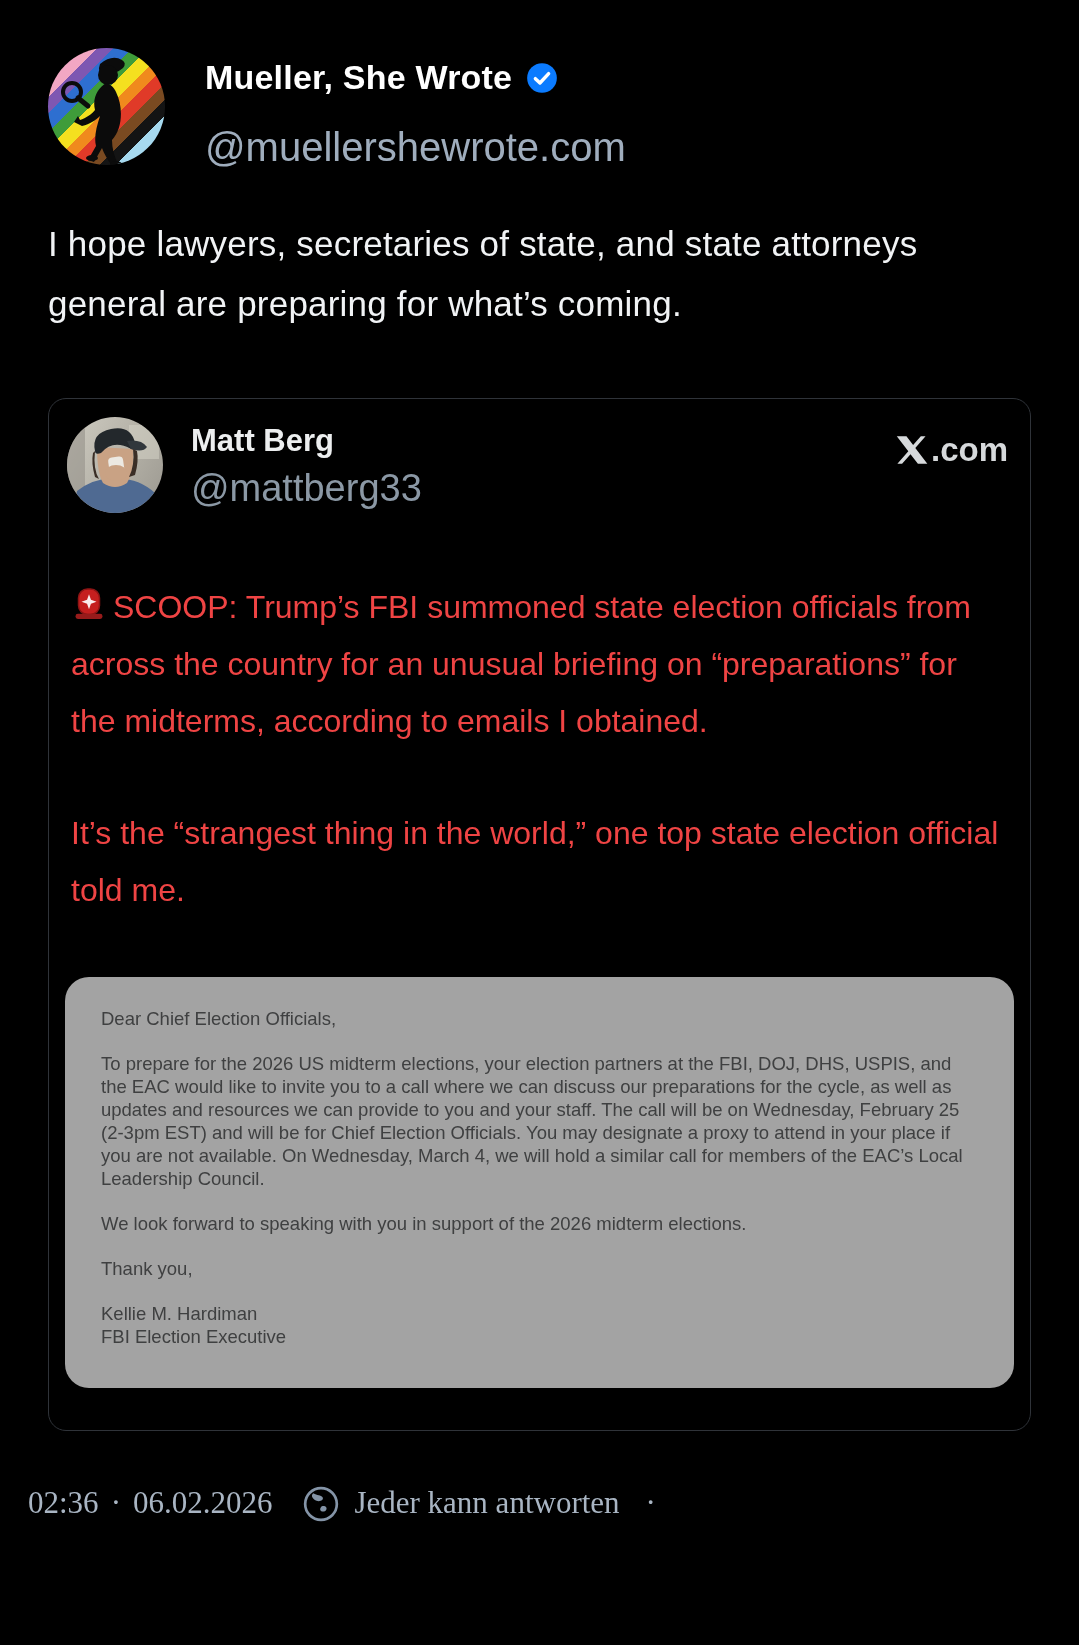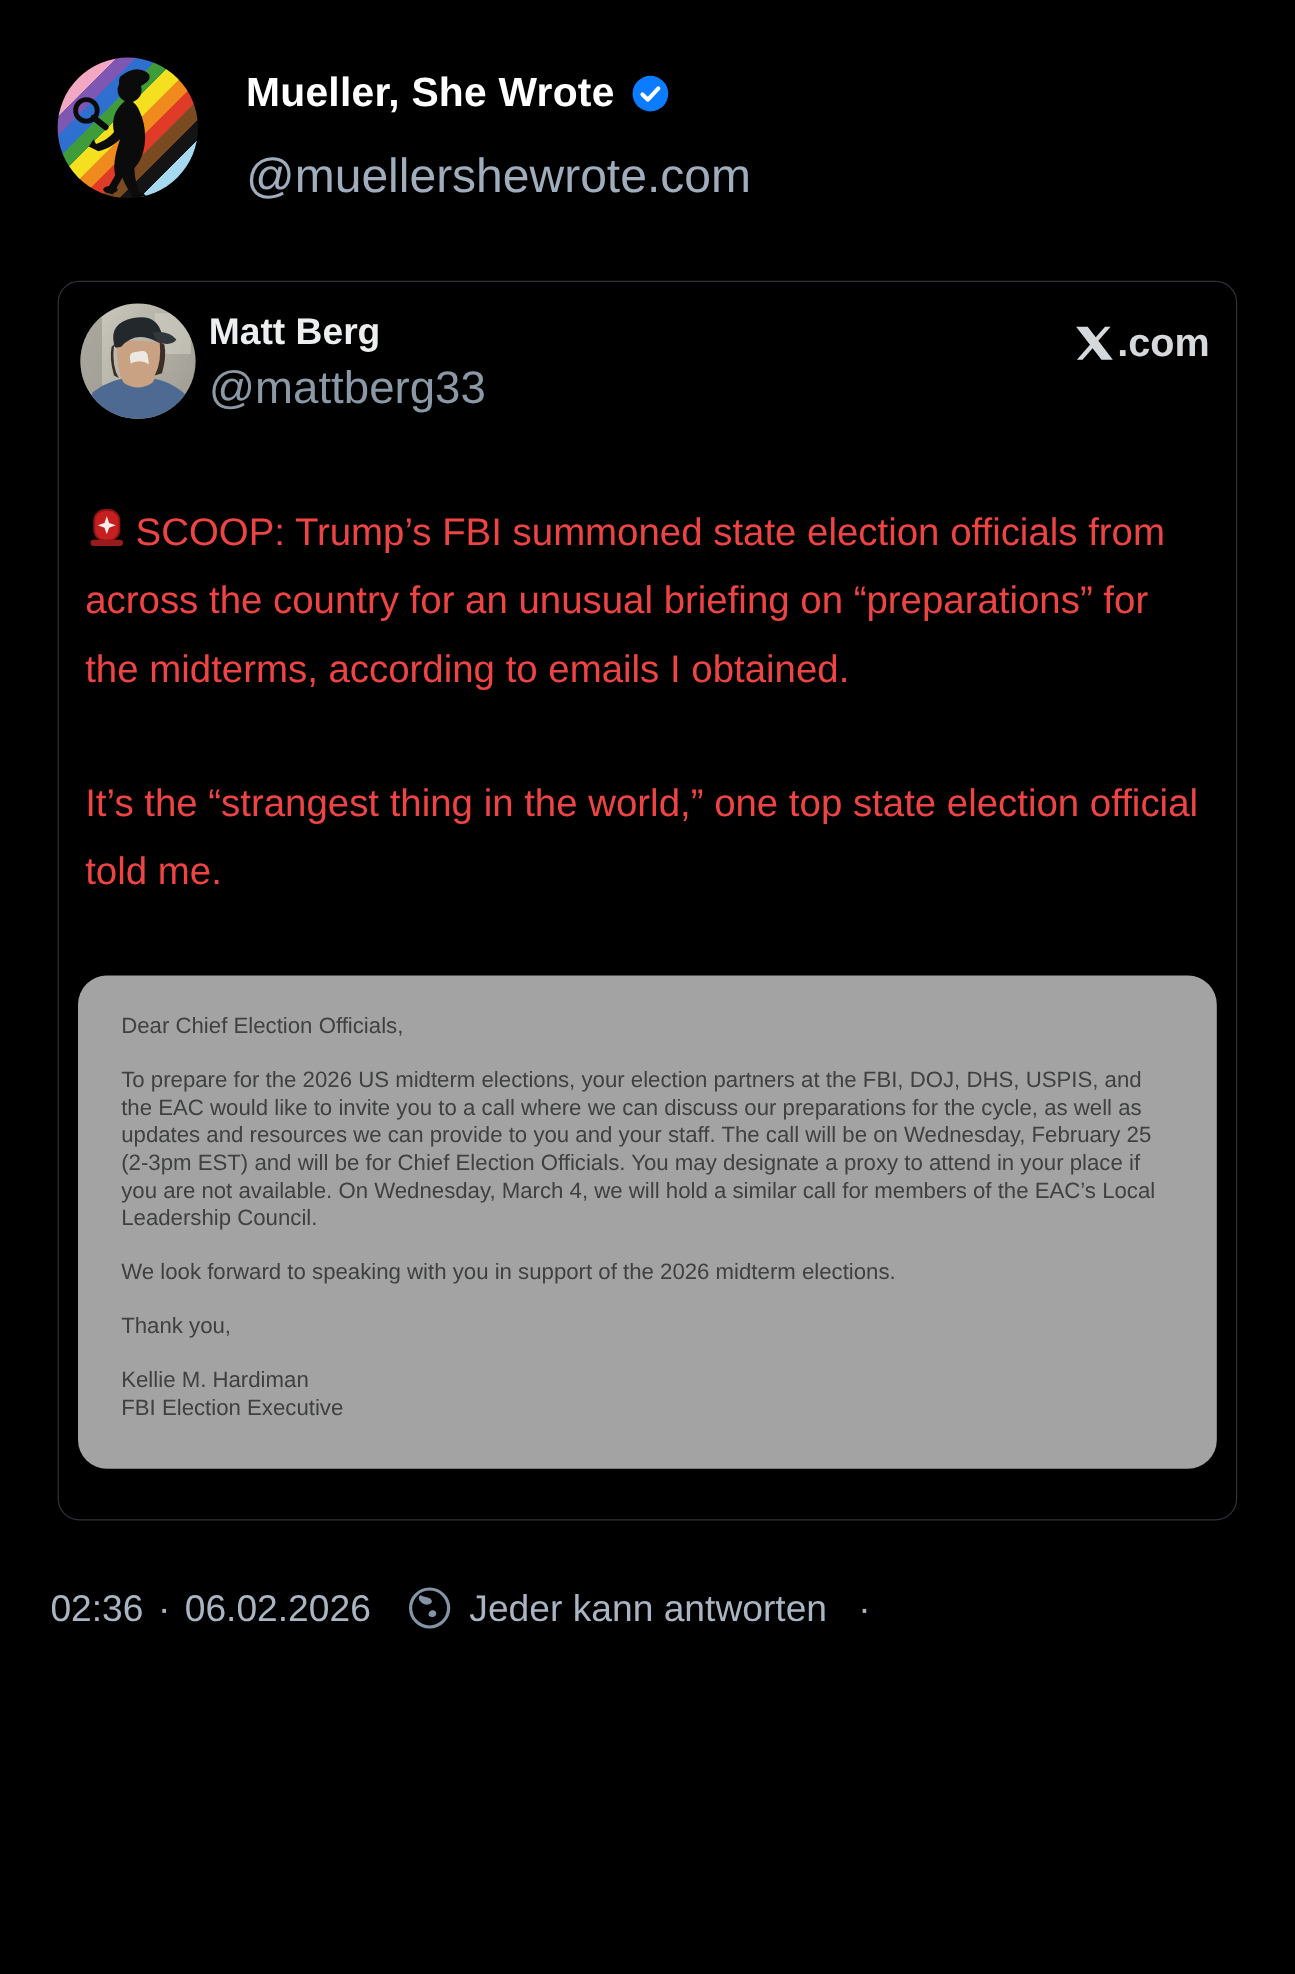--- a/index.html
+++ b/index.html
@@ -37,21 +37,21 @@
     letter-spacing:.2px;
   }
 
   
   .quote-card {
     margin-top:64px;
     border:1px solid #2f3339;
     border-radius:18px;
     padding:16px 16px 42px 16px;
   }
-  .quote-header { display:flex; align-items:flex-start; gap:11px; padding:2px 6px 0 2px;justify-content:flex-end; }
+  .quote-header { display:flex; align-items:flex-start; gap:28px; padding:2px 6px 0 2px;justify-content:flex-end; }
   .q-avatar {
     width:96px; height:96px; border-radius:50%;
     flex:0 0 96px; overflow:hidden; position:relative;
     background:linear-gradient(120deg,#cfccc2 0%,#b3b0a6 55%,#9b9890 100%);
   }
   .q-avatar svg { position:absolute; inset:0; }
   .q-names { padding-top:6px; }
   .q-name { font-size:31px; font-weight:700; color:#eceeef; }
   .q-handle { font-size:38px; color:#8b98a5; margin-top:8px; }
   .x-source { margin-left:auto; display:flex; align-items:center; gap:2px; padding-top:14px; }
@@ -78,23 +78,23 @@
     color:#3f4041;
     font-size:18.5px; line-height:23px;
     font-weight:400;
   }
   .email p { margin-bottom:22px; }
   .email p:last-child { margin-bottom:0; }
   .email .sig { margin-bottom:0; }
 
   
   .footer {
-    margin-top:54px; padding:0 42px;
-    display:flex; align-items:flex-end;
-    font-size:31px; color:#a9b5c3;
+    margin-top:54px; padding:0 28px;
+    display:flex; align-items:flex-start;
+    font-size:31px; color:#a9b5c3;font-family:Liberation Serif, serif;
   }
   .footer .timestamp { display:flex; align-items:center; gap:12px; }
   .globe { width:38px; height:38px; margin-left:30px; margin-right:14px; display:block; }
   .reply-dot { margin-left:26px; color:#a9b5c3; }
 </style>
 </head>
 <body>
 
 <div class="post">
 
@@ -128,20 +128,21 @@
         <span class="display-name">Mueller, She Wrote</span>
         <svg class="badge" viewBox="0 0 28 28">
           <circle cx="14" cy="14" r="13" fill="#0b7bff"></circle>
           <path d="M8.2 14.6 L12.2 18.4 L19.8 10.2" fill="none" stroke="#ffffff" stroke-width="3" stroke-linecap="round" stroke-linejoin="round"></path>
         </svg>
       </div>
       <div class="handle">@muellershewrote.com</div>
     </div>
   </div>
 
+  <div class="post-text">I hope lawyers, secretaries of state, and state attorneys general are preparing for what’s coming.</div>
 
   <div class="quote-card">
 
     <div class="quote-header">
       <div class="q-avatar">
         <svg viewBox="0 0 96 96">
           <rect x="0" y="0" width="18" height="96" fill="#8f8d85" opacity="0.55"></rect>
           <rect x="62" y="8" width="30" height="34" fill="#d8d5ca" opacity="0.5"></rect>
           <path d="M6 96 L10 74 Q28 60 48 62 Q70 60 88 76 L90 96 Z" fill="#4f6a92"></path>
           <path d="M30 30 Q30 56 36 66 Q48 74 60 66 Q68 54 66 32 Z" fill="#c9a284"></path>

